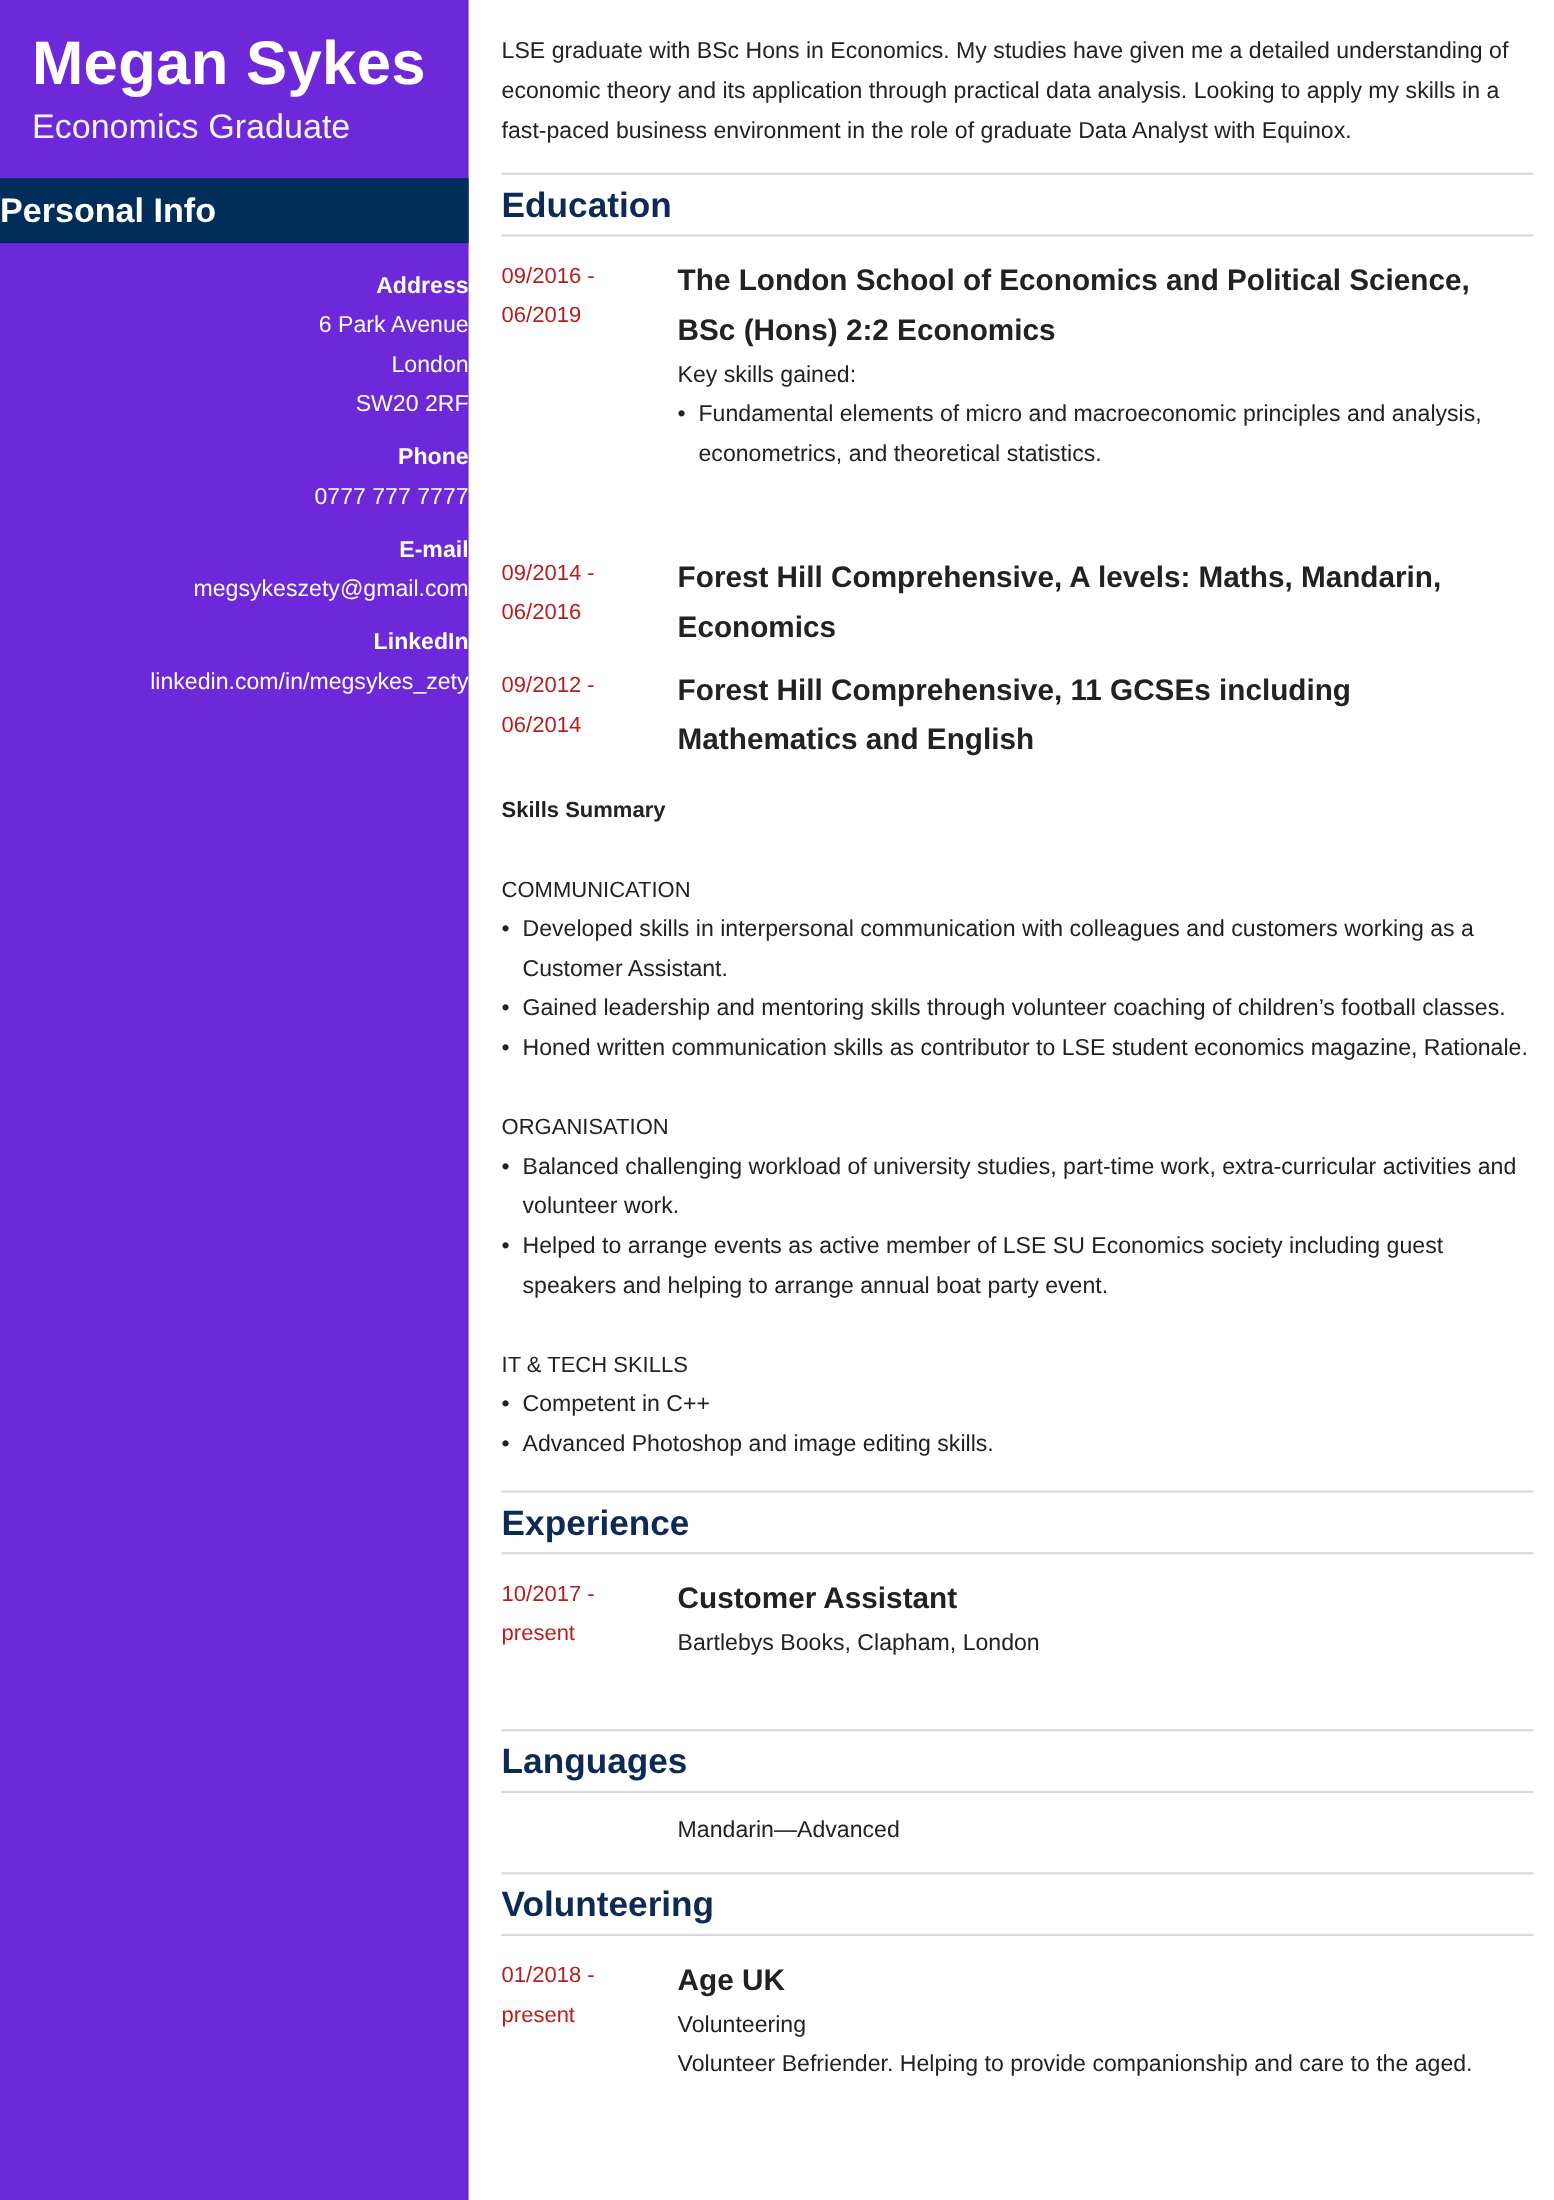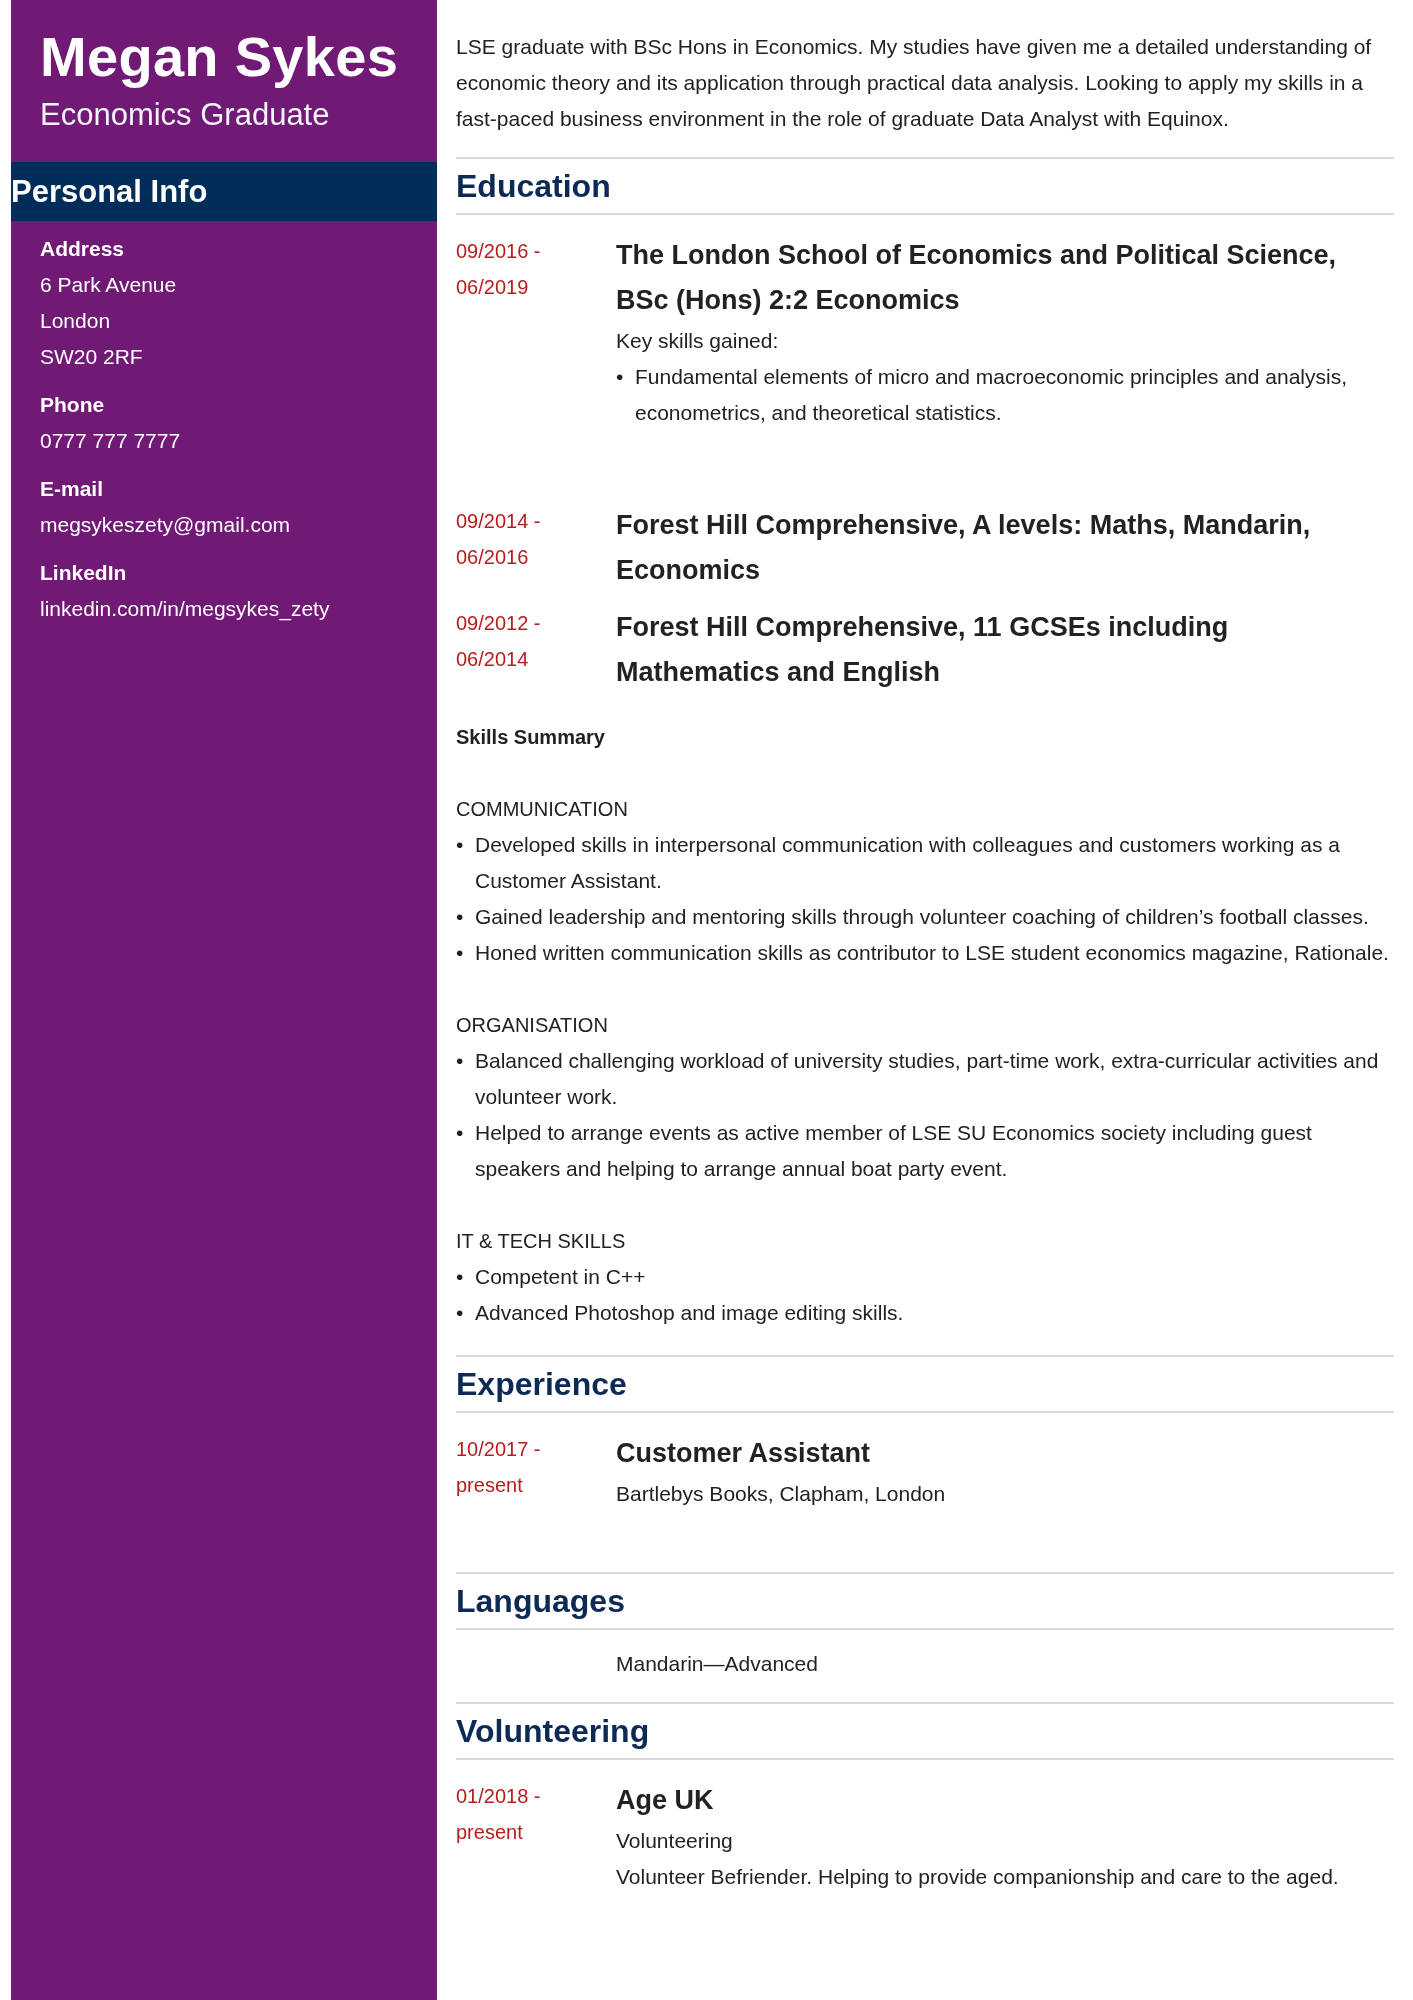--- a/index.html
+++ b/index.html
@@ -1,27 +1,27 @@
 <!DOCTYPE html>
 <html><head>
 <meta charset="utf-8">
 <style>
   * { box-sizing: border-box; margin: 0; padding: 0; }
   html, body { width: 1413px; height: 2000px; background: #ffffff; overflow: hidden; }
   body { font-family: "Liberation Sans", sans-serif; color: #222; position: relative; }
 
   .sidebar {
     position: absolute; left: 0; top: 0; width: 426px; height: 2000px;
-    background: #701a75; color: #ffffff; margin-left: 11px;
+    background: #6d28d9; color: #ffffff;
   }
   .name { font-size: 56px; font-weight: bold; padding: 24px 0 0 29px; line-height: 66px; letter-spacing: 0.3px; }
   .role { font-size: 31px; padding: 6px 0 0 29px; line-height: 38px; color: #f1f4f8; }
   .pi-bar { margin-top: 28px; height: 59px; background: #012d5a; }
   .pi-title { font-size: 31px; font-weight: bold; line-height: 59px; }
-  .info { padding: 10px 0 0 29px; }
+  .info { padding: 21px 0 0 29px; text-align: right; }
   .info-label { font-size: 21px; font-weight: bold; line-height: 36px; margin-top: 12px; }
   .info-label:first-child { margin-top: 0; }
   .info-val { font-size: 21px; line-height: 36px; }
 
   .main { position: absolute; left: 456px; top: 0; width: 938px; }
   .summary { font-size: 21px; line-height: 36px; color: #222; padding-top: 29px; }
   .section-head { margin-top: 20px; border-top: 2px solid #d9d9d9; border-bottom: 2px solid #d9d9d9; height: 58px; }
   .section-title { font-size: 32px; font-weight: bold; color: #0d2a56; line-height: 55px; }
 
   .entry { display: flex; margin-top: 20px; }

